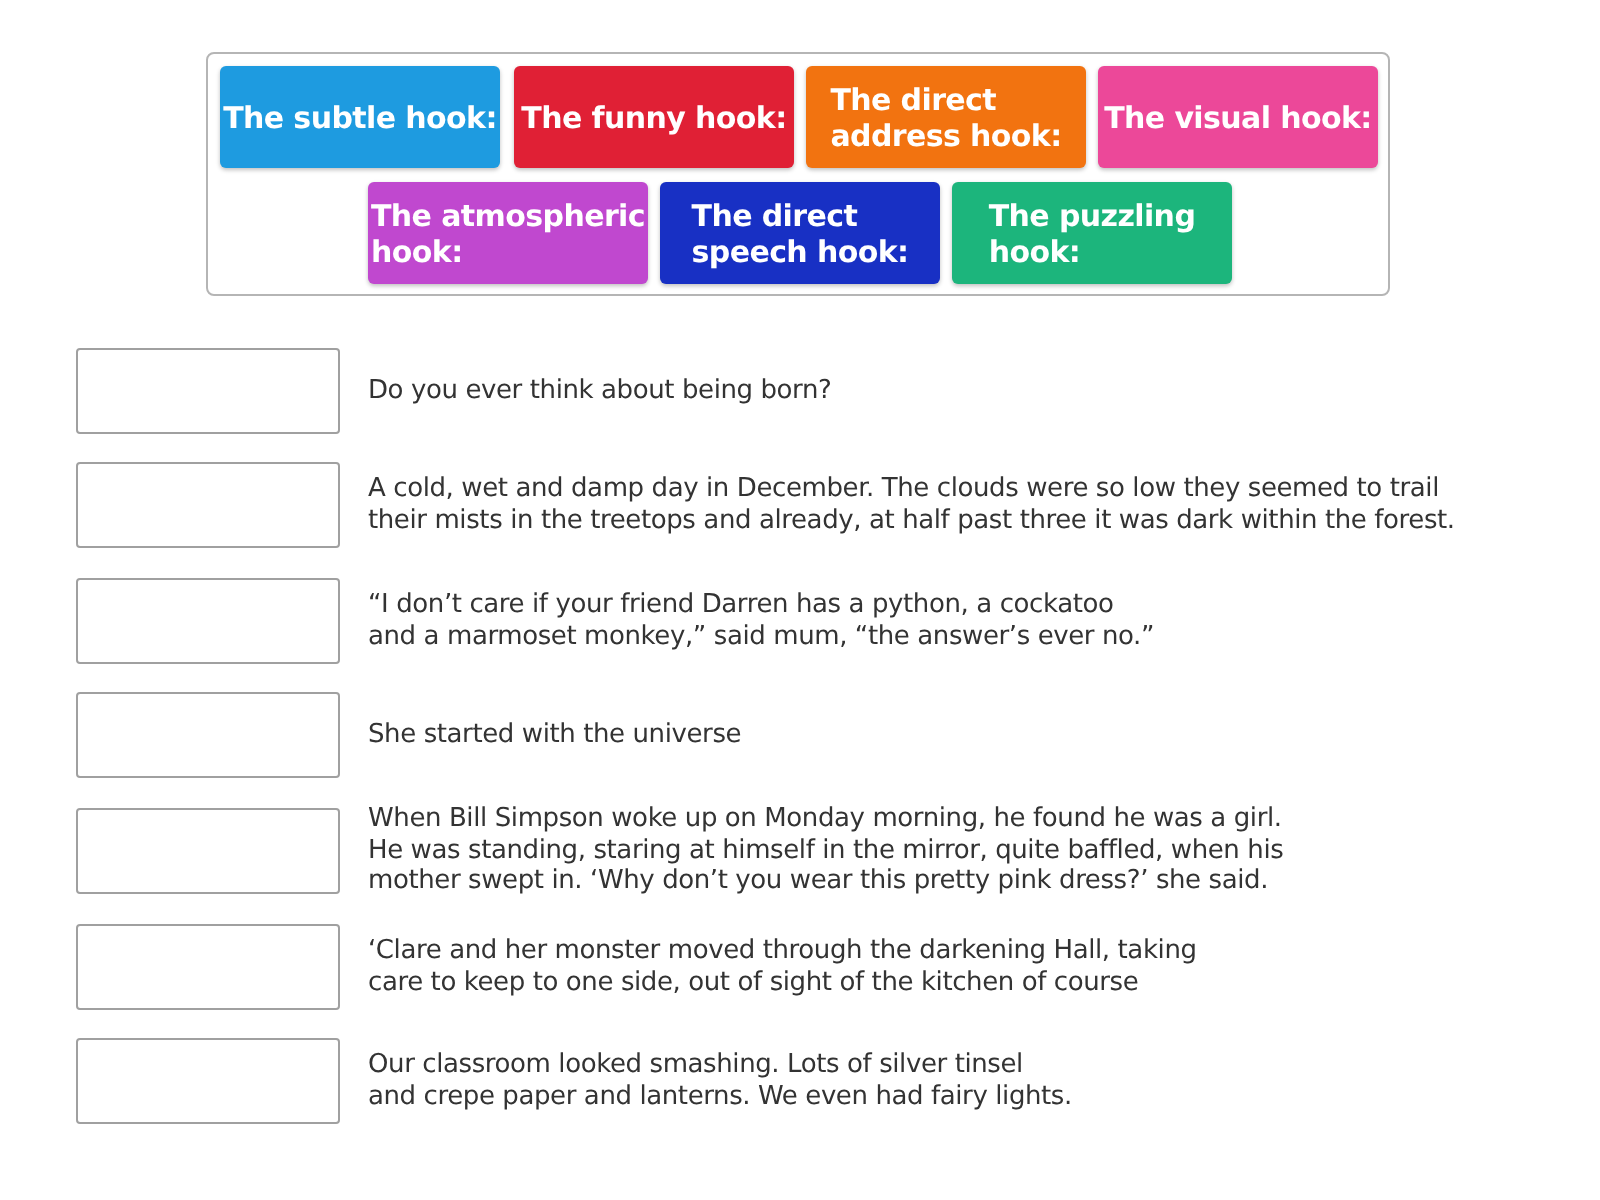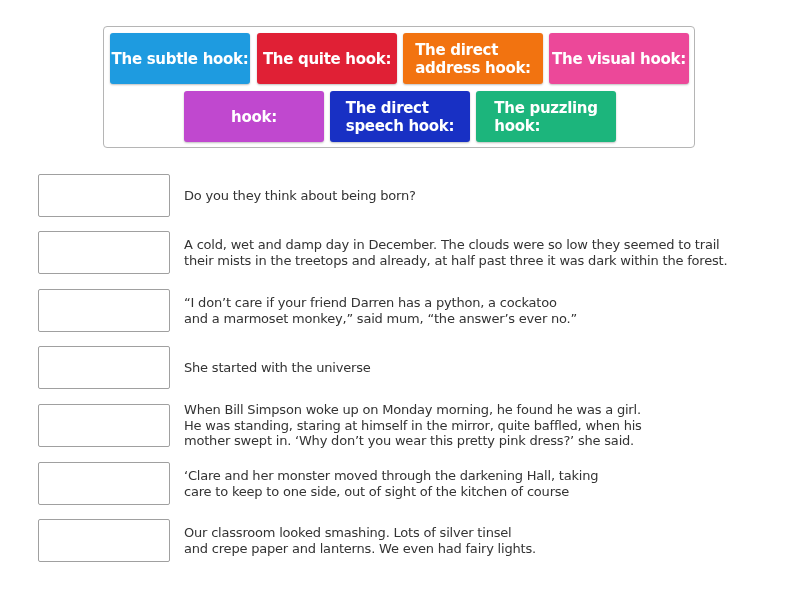--- a/index.html
+++ b/index.html
@@ -34,54 +34,55 @@
   .prompt span { display: block; white-space: nowrap; }
 </style>
 </head>
 <body>
 
 <div class="tiles-panel">
   <div class="tile" style="left: 6px; top: 6px; width: 140px; height: 51px; background: rgb(30, 155, 224);">
       <div><span>The subtle hook:</span></div>
     </div>
   <div class="tile" style="left: 153px; top: 6px; width: 140px; height: 51px; background: rgb(224, 32, 53);">
-      <div><span>The quite hook:</span></div>
+      <div><span>The funny hook:</span></div>
     </div>
   <div class="tile" style="left: 299px; top: 6px; width: 140px; height: 51px; background: rgb(242, 115, 16);">
       <div>
         <span style="display:block">The direct</span>
         <span style="display:block">address hook:</span>
       </div>
     </div>
   <div class="tile" style="left: 445px; top: 6px; width: 140px; height: 51px; background: #ec4899;">
       <div><span>The visual hook:</span></div>
     </div>
   <div class="tile" style="left: 80px; top: 64px; width: 140px; height: 51px; background: rgb(192, 72, 207);">
       <div>
+        <span style="display:block">The atmospheric</span>
         <span style="display:block">hook:</span>
       </div>
     </div>
   <div class="tile" style="left: 226px; top: 64px; width: 140px; height: 51px; background: rgb(24, 48, 196);">
       <div>
         <span style="display:block">The direct</span>
         <span style="display:block">speech hook:</span>
       </div>
     </div>
   <div class="tile" style="left: 372px; top: 64px; width: 140px; height: 51px; background: rgb(28, 181, 124);">
       <div>
         <span style="display:block">The puzzling</span>
         <span style="display:block">hook:</span>
       </div>
     </div>
 </div>
 
 <div class="row" style="top:174px;">
   <div class="drop-box"></div>
   <div class="prompt">
-      <span>Do you they think about being born?</span>
+      <span>Do you ever think about being born?</span>
     </div>
 </div>
 <div class="row" style="top:231px;">
   <div class="drop-box"></div>
   <div class="prompt">
       <span>A cold, wet and damp day in December. The clouds were so low they seemed to trail</span>
       <span>their mists in the treetops and already, at half past three it was dark within the forest.</span>
     </div>
 </div>
 <div class="row" style="top:289px;padding-left:20px;">

